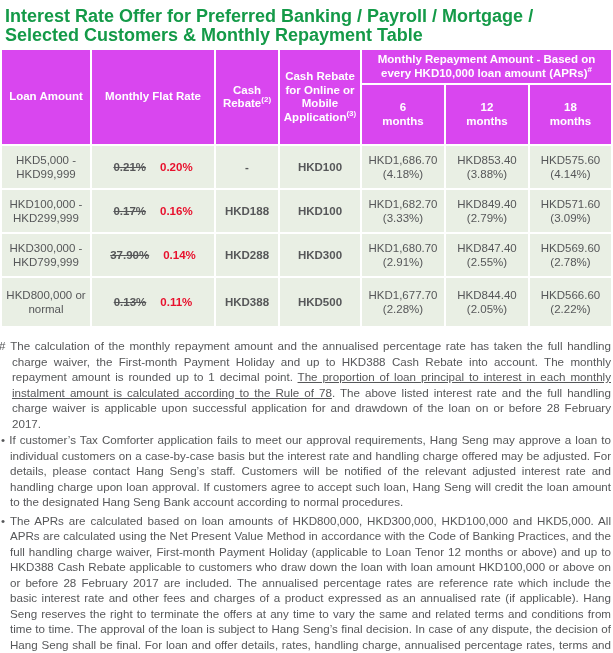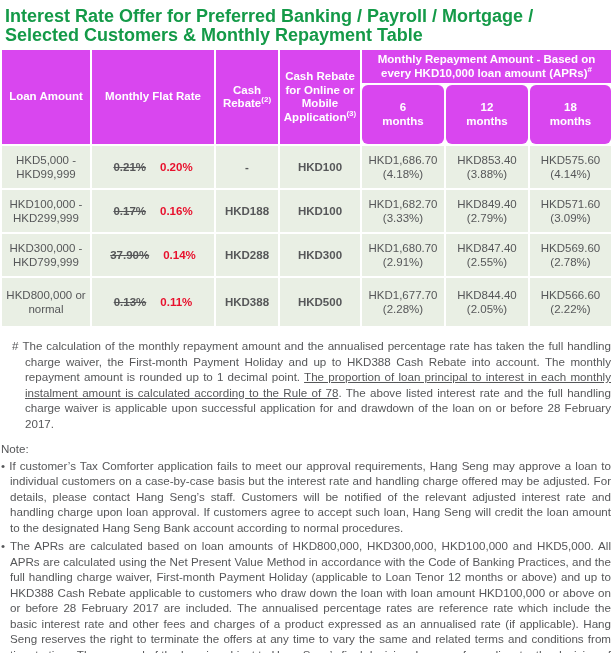--- a/index.html
+++ b/index.html
@@ -32,21 +32,21 @@
     background: #d946ef;
     color: #ffffff;
     font-weight: bold;
     font-size: 11.5px;
     line-height: 13.5px;
     text-align: center;
     vertical-align: middle;
     padding: 3px 2px;
   }
   table.rate-table th sup { font-size: 8px; line-height: 0; }
-  table.rate-table th.sub { height: 20px; padding: 16px; border-radius: 6px; }
+  table.rate-table th.sub { height: 20px; padding: 16px; }
   table.rate-table td {
     background: #e9efe4;
     color: #565759;
     font-size: 11.5px;
     line-height: 14px;
     text-align: center;
     vertical-align: middle;
     padding: 5px 2px;
     height: 42px;
   }
@@ -65,21 +65,21 @@
 
   .fine { 
     font-size: 11.6px;
     line-height: 15.5px;
     text-align: justify;
     color: #565759;
     padding: 0 2px 0 1px;
   }
   .footnote {
     margin: 10px 0 0 0;
-    padding-left: 25px;
+    padding-left: 12px;
     text-indent: -13px;
   }
   .footnote .u { text-decoration: underline; }
   .note-label { margin: 10px 0 0 0; }
   .bullet {
     margin: 1px 0 0 0;
     padding-left: 10px;
     text-indent: -9px;
   }
   .bullet + .bullet { margin-top: 3px; }
@@ -186,19 +186,18 @@
         <td>
           <div class="amt">HKD566.60</div>
           <div class="apr">(2.22%)</div>
           </td>
       </tr>
     </tbody>
   </table>
 
   <p class="fine footnote"><span>#</span>&nbsp;<span>The calculation of the monthly repayment amount and the annualised percentage rate has taken the full handling charge waiver, the First-month Payment Holiday and up to HKD388 Cash Rebate into account. The monthly repayment amount is rounded up to 1 decimal point. </span><span class="u">The proportion of loan principal to interest in each monthly instalment amount is calculated according to the Rule of 78</span><span>. The above listed interest rate and the full handling charge waiver is applicable upon successful application for and drawdown of the loan on or before 28 February 2017.</span></p>
 
-  <p class="fine note-label">Note:</p>
 
   <p class="fine bullet"><span>•</span>&nbsp;<span>If customer’s Tax Comforter application fails to meet our approval requirements, Hang Seng may approve a loan to individual customers on a case-by-case basis but the interest rate and handling charge offered may be adjusted. For details, please contact Hang Seng’s staff. Customers will be notified of the relevant adjusted interest rate and handling charge upon loan approval. If customers agree to accept such loan, Hang Seng will credit the loan amount to the designated Hang Seng Bank account according to normal procedures.</span></p>
 
   <p class="fine bullet"><span>•</span>&nbsp;<span>The APRs are calculated based on loan amounts of HKD800,000, HKD300,000, HKD100,000 and HKD5,000. All APRs are calculated using the Net Present Value Method in accordance with the Code of Banking Practices, and the full handling charge waiver, First-month Payment Holiday (applicable to Loan Tenor 12 months or above) and up to HKD388 Cash Rebate applicable to customers who draw down the loan with loan amount HKD100,000 or above on or before 28 February 2017 are included. The annualised percentage rates are reference rate which include the basic interest rate and other fees and charges of a product expressed as an annualised rate (if applicable). Hang Seng reserves the right to terminate the offers at any time to vary the same and related terms and conditions from time to time. The approval of the loan is subject to Hang Seng’s final decision. In case of any dispute, the decision of Hang Seng shall be final. For loan and offer details, rates, handling charge, annualised percentage rates, terms and conditions, please contact Hang Seng branch staff or refer to the promotional materials.</span></p>
 
 </div>
 
 </body></html>

